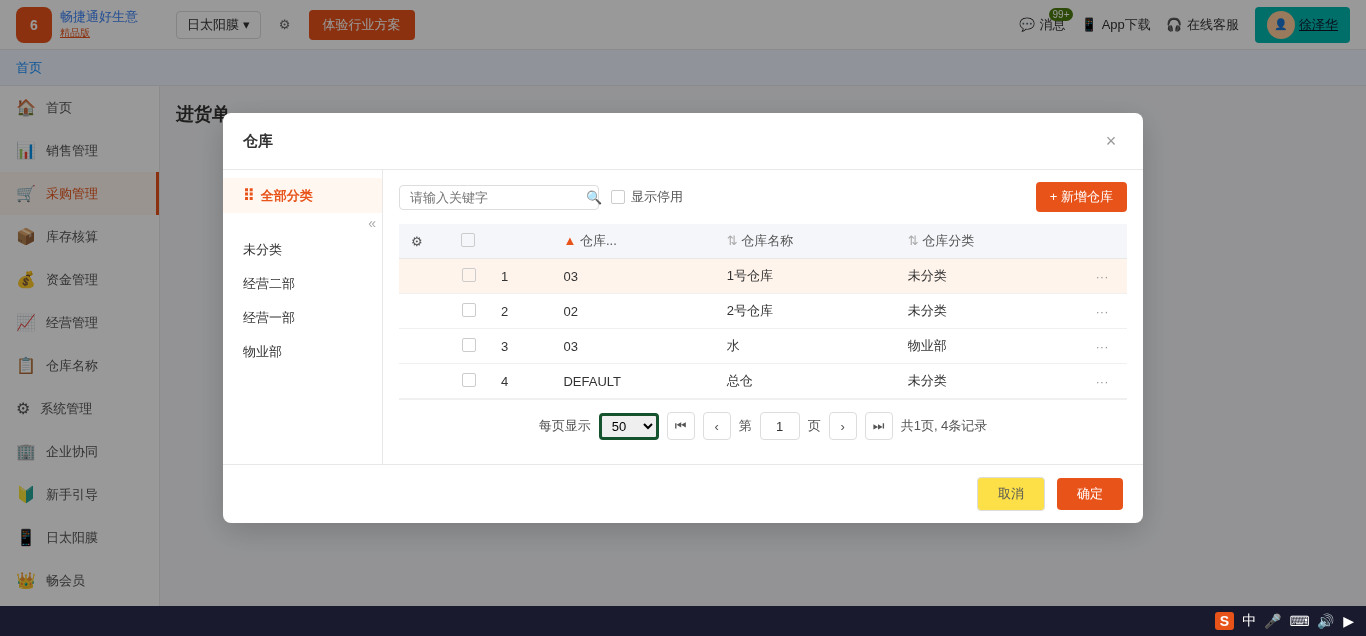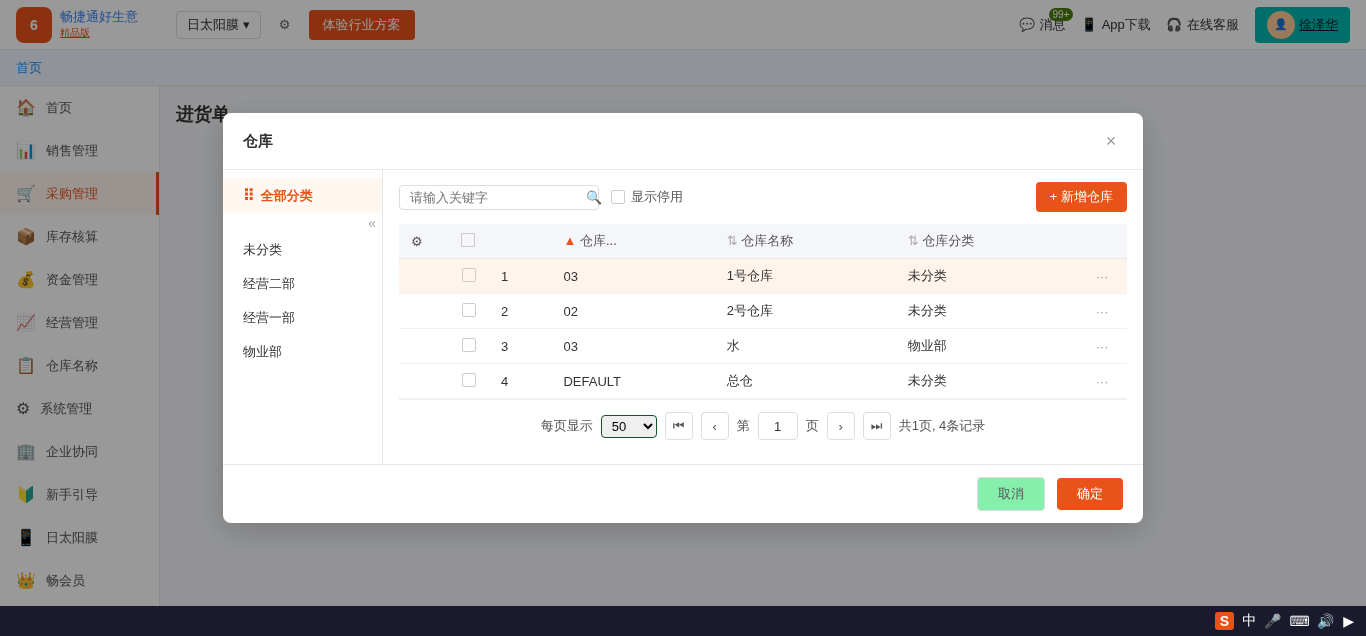--- a/index.html
+++ b/index.html
@@ -200,30 +200,30 @@
     .page-btn {
       width: 28px; height: 28px; border: 1px solid #ddd; border-radius: 4px;
       display: flex; align-items: center; justify-content: center;
       cursor: pointer; color: #555; background: #fff;
     }
     .page-input {
       width: 40px; height: 28px; border: 1px solid #ddd; border-radius: 4px;
       text-align: center; font-size: 13px; color: #333;
     }
     .page-select {
-      border: 1px solid #14532d; border-radius: 4px; padding: 2px 6px; font-size: 13px;
+      border: 3px solid #14532d; border-radius: 4px; padding: 2px 6px; font-size: 13px;
     }
 
     
     .modal-footer {
       display: flex; align-items: center; justify-content: flex-end;
       padding: 12px 20px; gap: 12px; border-top: 1px solid #e8e8e8;
     }
     .btn-cancel {
-      border: 1px solid #ddd; background: #86efac; border-radius: 4px;
+      border: 1px solid #ddd; background: #fde047; border-radius: 4px;
       padding: 7px 20px; cursor: pointer; font-size: 13px; color: #555;
     }
     .btn-confirm {
       background: #e8531a; color: #fff; border: none; border-radius: 4px;
       padding: 7px 20px; cursor: pointer; font-size: 13px;
     }
 
     
     .status-bar {
       position: fixed; bottom: 0; left: 0; width: 100%;

